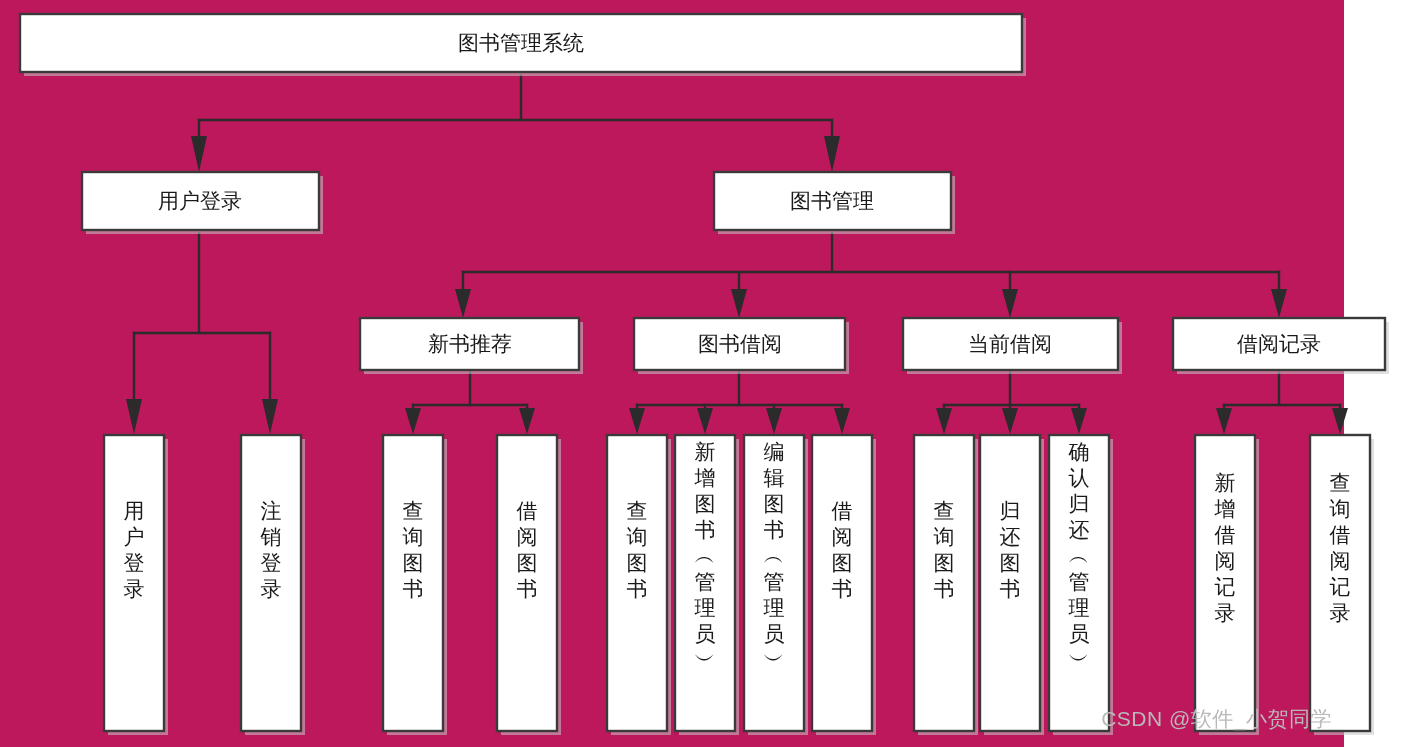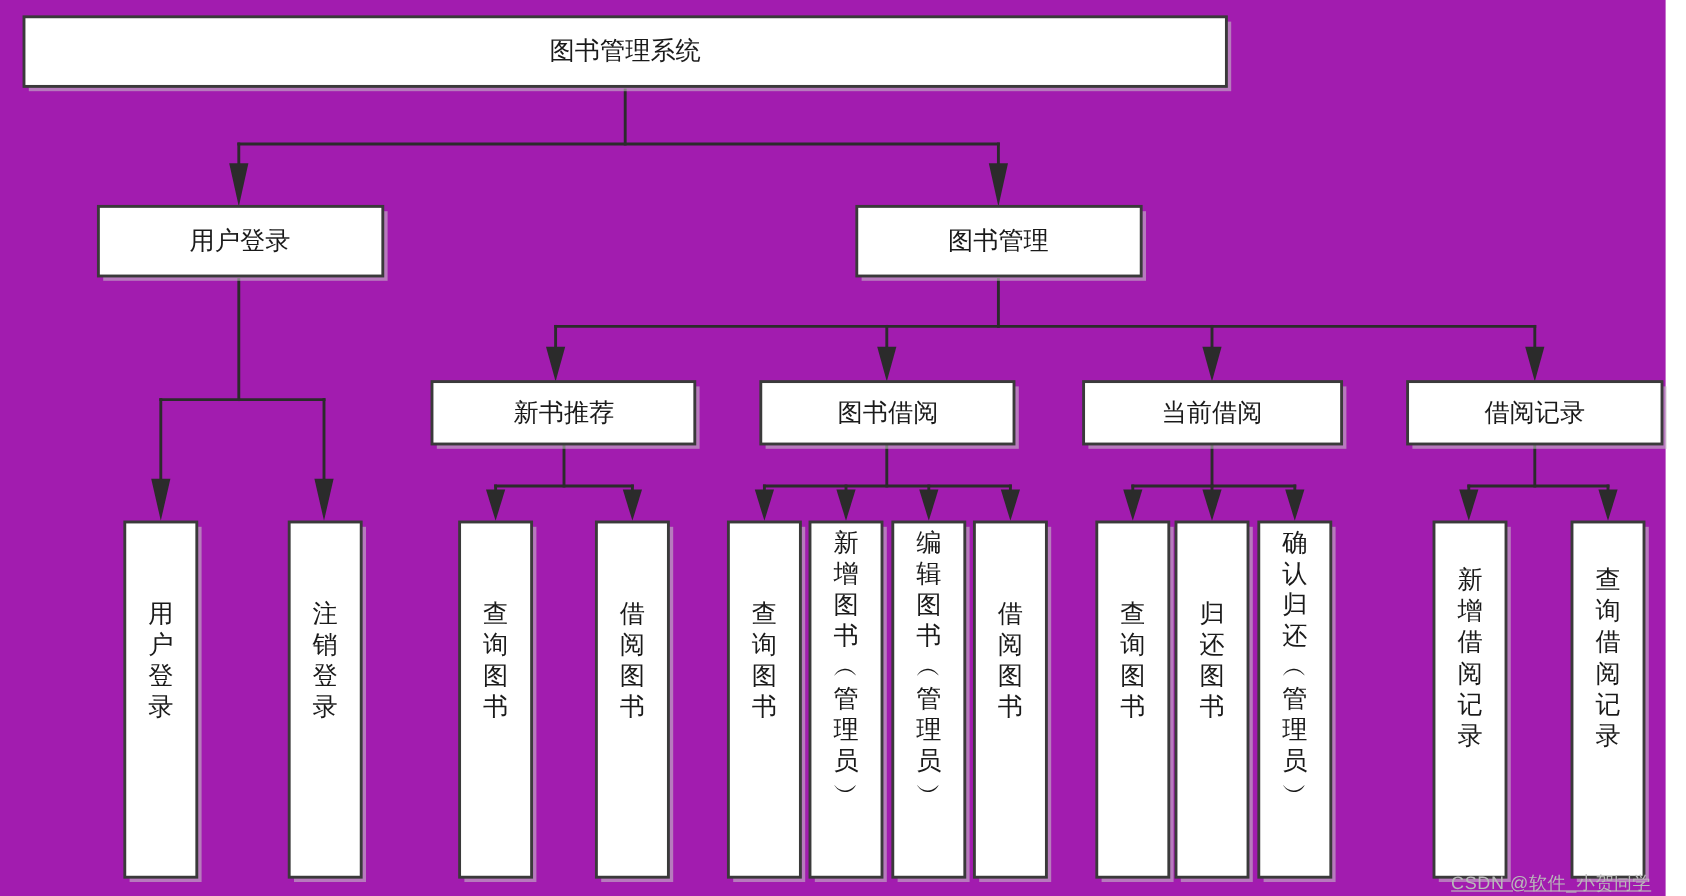--- a/index.html
+++ b/index.html
@@ -10,22 +10,21 @@
   body {
     width: 1405px;
     height: 747px;
     overflow: hidden;
     font-family: "Liberation Sans", "DejaVu Sans", sans-serif;
   }
   #diagram-root {
     position: relative;
     width: 1344px;
     height: 747px;
-    background: #a21caf;
-    padding-left: 44px;
+    background: #be185d;
   }
   svg#flow-svg {
     position: absolute;
     left: 0;
     top: 0;
     width: 1405px;
     height: 747px;
   }
   .node-box {
     fill: #ffffff;
@@ -56,28 +55,27 @@
   }
   .node-label-v {
     font-family: "Liberation Sans", "DejaVu Sans", sans-serif;
     font-size: 21px;
     fill: #1a1a1a;
     text-anchor: middle;
   }
   .watermark-text {
     position: absolute;
     right: 12px;
-    bottom: 1px;
-    font-family: "Liberation Sans", "DejaVu Sans", sans-serif;
-    font-size: 15px;
+    bottom: 14px;
+    font-family: "Liberation Sans", "DejaVu Sans", sans-serif;
+    font-size: 21px;
     color: #b9b9b9;
     letter-spacing: 0.5px;
     white-space: nowrap;
     user-select: none;
-    text-decoration: underline;
   }
 </style>
 </head>
 <body>
 
 <div id="diagram-root">
 
   <svg id="flow-svg" viewBox="0 0 1405 747">
 
     <g>

